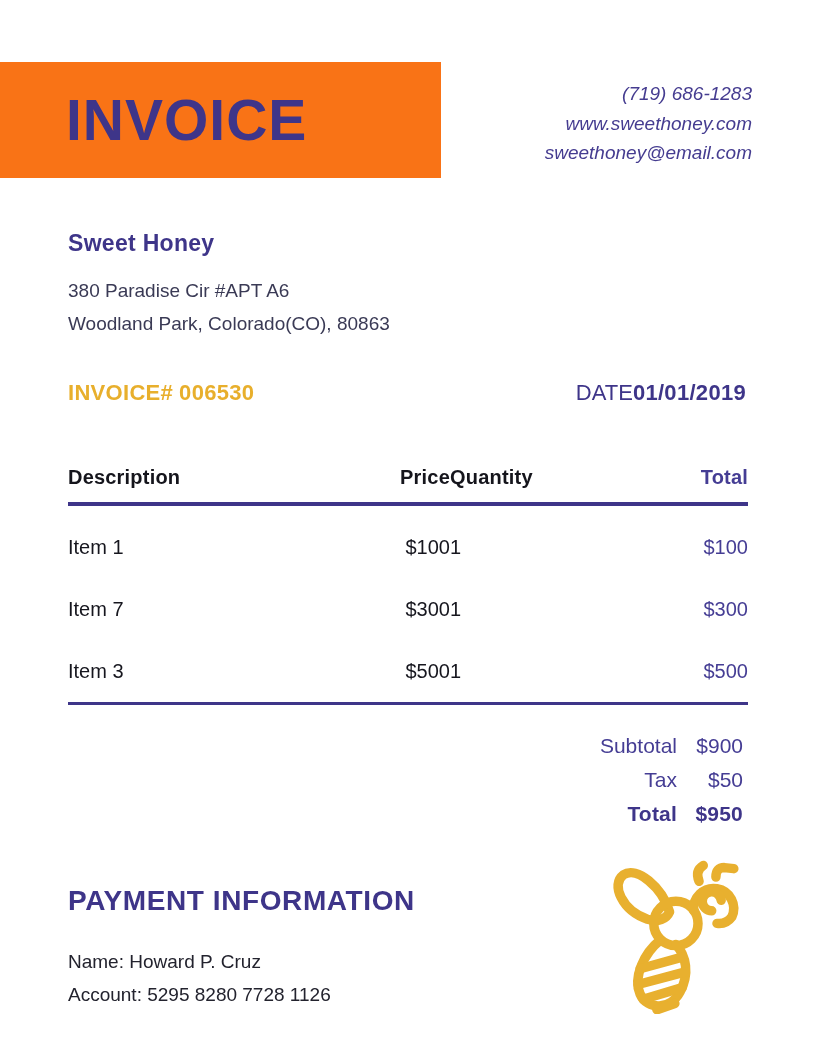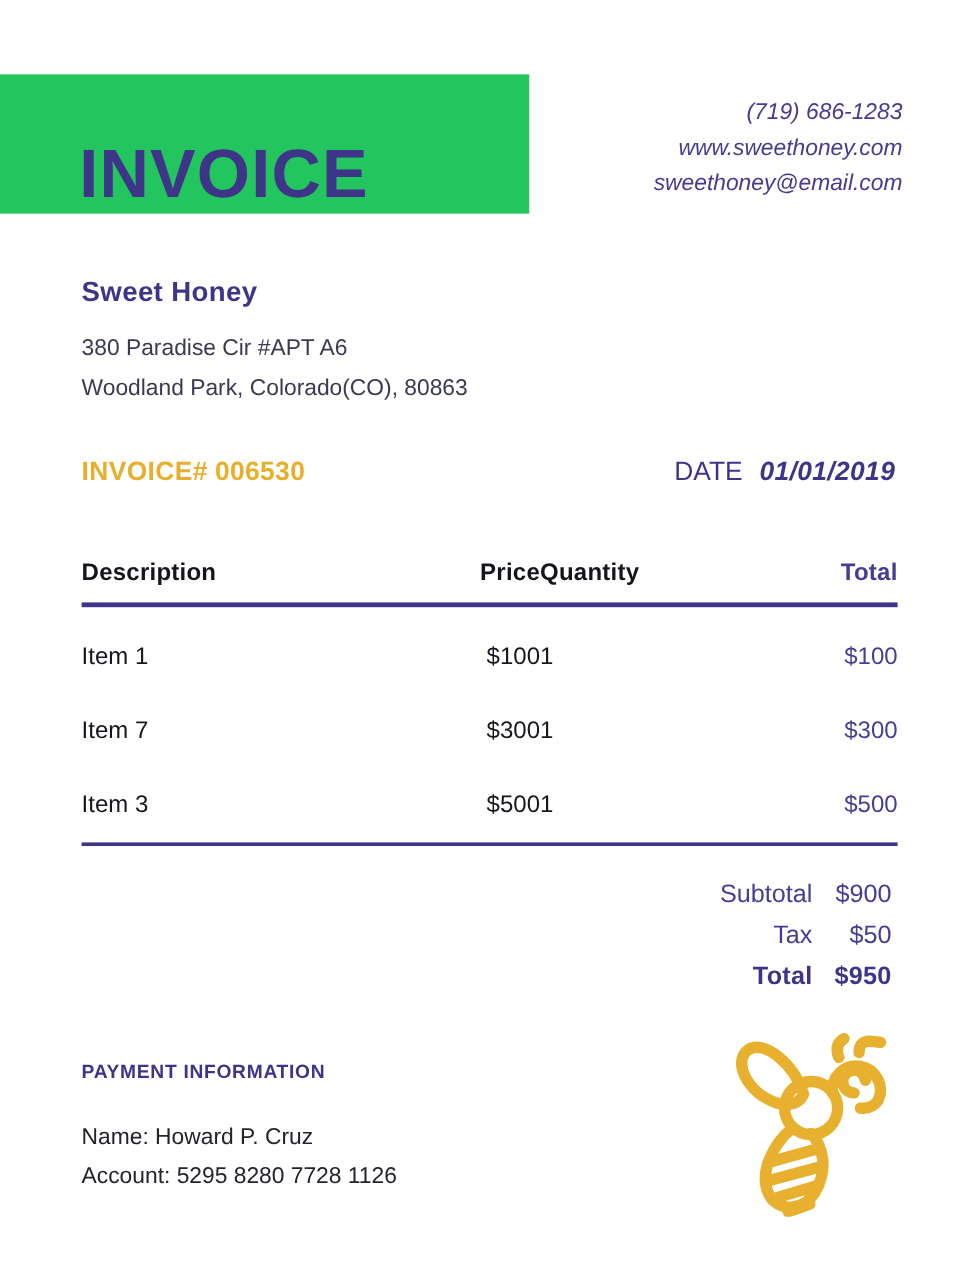--- a/index.html
+++ b/index.html
@@ -8,22 +8,22 @@
     font-family: "Liberation Sans", sans-serif;
     width: 816px; height: 1056px;
     position: relative; overflow: hidden;
   }
   .page { position: absolute; inset: 0; background: #ffffff; }
 
   
   .banner {
     position: absolute; left: 0; top: 62px;
     width: 441px; height: 116px;
-    background: #22c55e;
-    display: flex; align-items: flex-end;
+    background: #f97316;
+    display: flex; align-items: center;
   }
   .banner-title {
     margin-left: 66px;
     font-size: 57px; font-weight: 800;
     letter-spacing: 1px;
     color: #3E3589;
   }
 
   
   .contact {
@@ -44,21 +44,21 @@
 
   
   .meta {
     position: absolute; left: 68px; top: 380px; width: 678px;
     display: flex; justify-content: space-between;
     font-size: 22px;
   }
   .invoice-no { color: #E8AF2C; font-weight: 800; letter-spacing: 0.3px; }
   .invoice-no .num { margin-left: 6px; }
   .date { color: #3E3589; }
-  .date .date-value { font-weight: 800; margin-left: 14px; letter-spacing: 0.3px; font-style: italic; }
+  .date .date-value { font-weight: 800; margin-left: 0; letter-spacing: 0.3px; }
 
   
   .items { position: absolute; left: 68px; top: 466px; width: 680px; }
   .grid-row {
     display: grid;
     grid-template-columns: 240px 142px 244px 54px;
     align-items: center;
   }
   .thead { font-size: 20px; font-weight: 800; color: #15151C; letter-spacing: 0.2px; }
   .col-desc  { text-align: left; }
@@ -80,21 +80,21 @@
   .sum-line {
     display: flex; justify-content: flex-end; align-items: baseline;
     line-height: 34px;
   }
   .sum-value { width: 58px; text-align: right; margin-left: 8px; }
   .sum-line.total { font-weight: 800; color: #3E3589; letter-spacing: 0.2px; }
 
   
   .payment { position: absolute; left: 68px; top: 885px; }
   .payment-heading {
-    font-size: 16px; font-weight: 800; color: #3E3589;
+    font-size: 28px; font-weight: 800; color: #3E3589;
     letter-spacing: 0.6px; margin-bottom: 28px;
   }
   .payment-line { font-size: 19px; color: #23232E; line-height: 33px; }
 
   
   .bee { position: absolute; left: 608px; top: 856px; width: 140px; height: 158px; }
   .bee svg { width: 100%; height: 100%; }
 </style>
 </head>
 <body>

